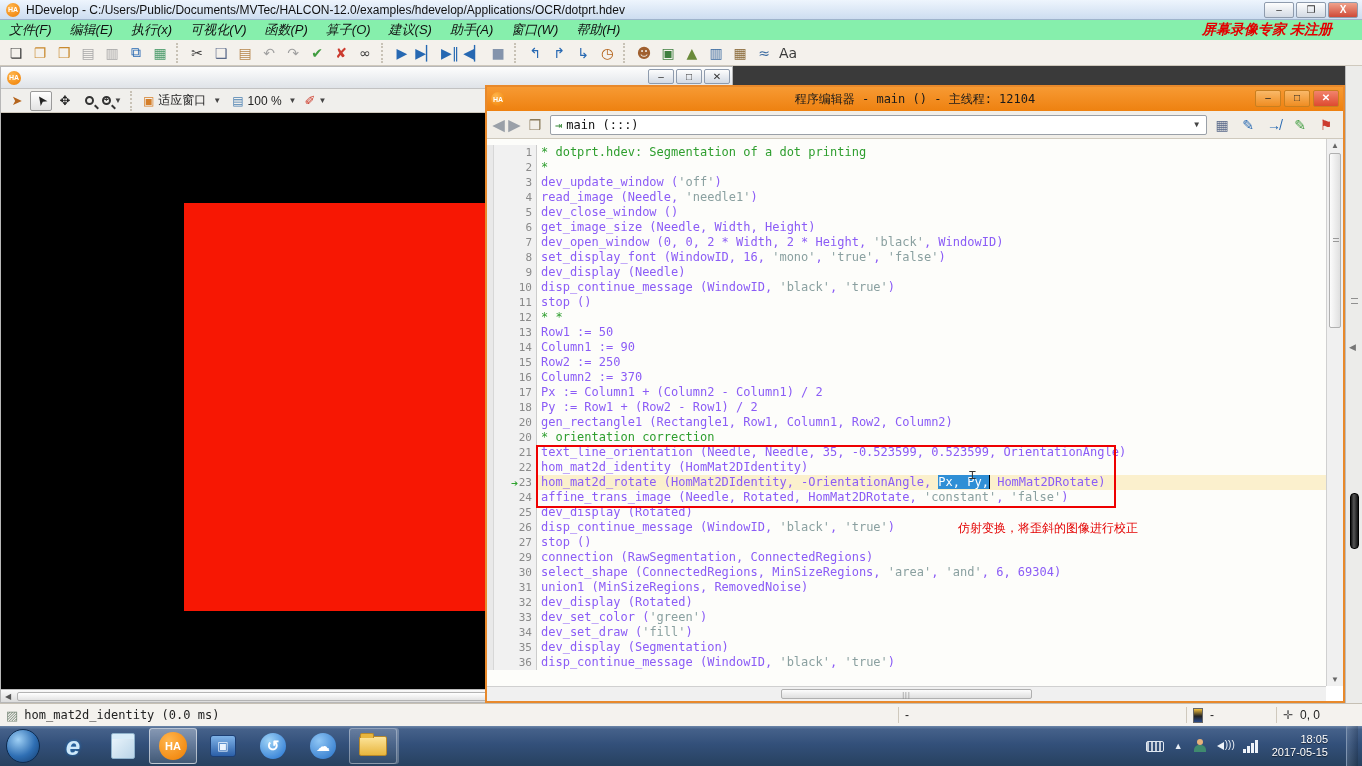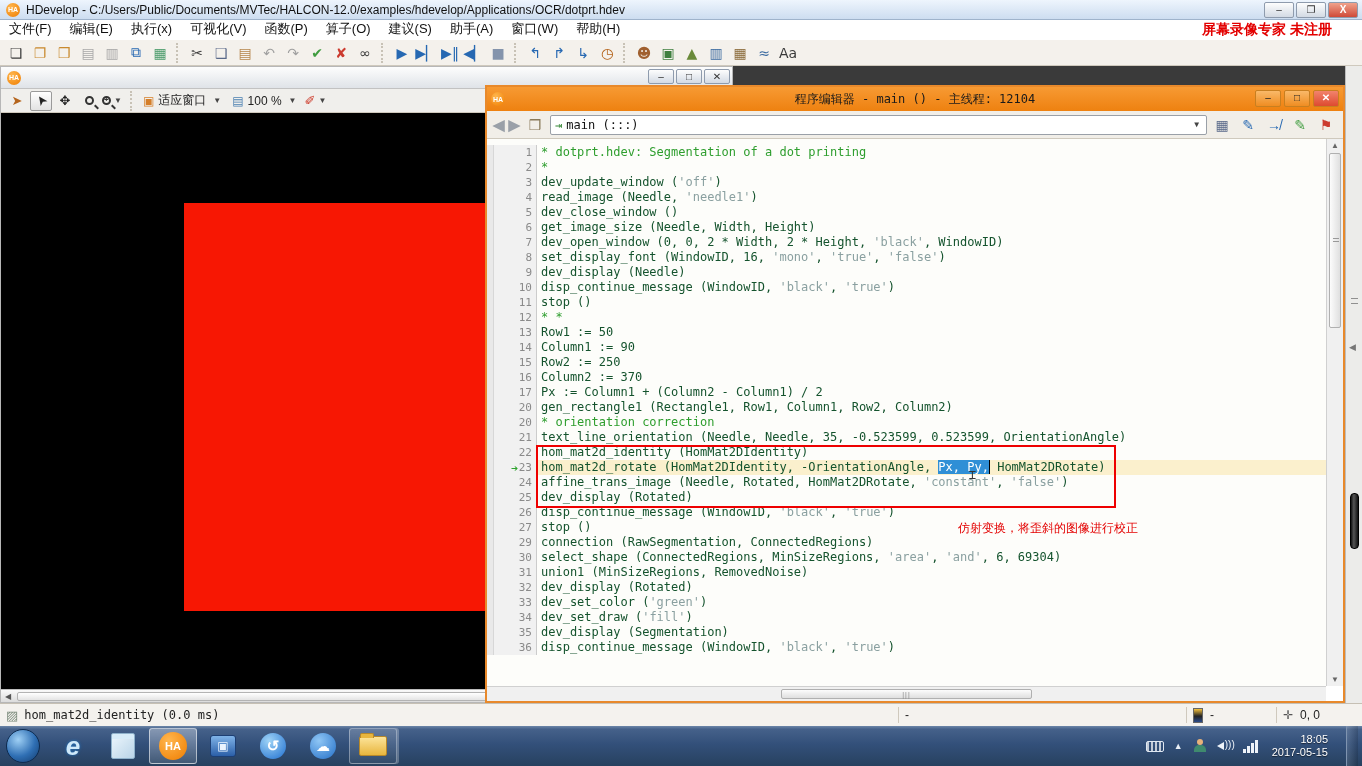--- a/index.html
+++ b/index.html
@@ -10,22 +10,22 @@
   #titlebar { position:absolute; left:0; top:0; width:1362px; height:20px;
     background:linear-gradient(#eef5fd,#cdddf0); border-bottom:1px solid #9fb3cb;
     display:flex; align-items:center; font-size:12px; color:#111; }
   .ha-orb { width:14px; height:14px; border-radius:50%; background:radial-gradient(circle at 35% 30%,#ffb64e,#ef7d00);
     color:#fff; font-size:7px; font-weight:bold; display:flex; align-items:center; justify-content:center; margin:0 6px; }
   #win-controls { position:absolute; right:4px; top:2px; display:flex; gap:2px; }
   .wbtn { width:30px; height:16px; border:1px solid #8e9bad; border-radius:2px;
     background:linear-gradient(#fdfdfd,#d3dae4); font-size:10px; line-height:13px; text-align:center; color:#333; }
   .wbtn.close { background:linear-gradient(#f0a28c,#cf4a38); color:#fff; font-weight:bold; }
 
-  #menubar { position:absolute; left:0; top:20px; width:1362px; height:20px; background:#ffffff;
-    display:flex; align-items:flex-end; font-size:13px; color:#111; }
+  #menubar { position:absolute; left:0; top:20px; width:1362px; height:20px; background:#86efac;
+    display:flex; align-items:center; font-size:13px; color:#111;font-style:italic; }
   .menu-item { padding:2px 9px; }
   #recorder-badge { position:absolute; right:30px; top:1px; color:#e30000; font-weight:bold; font-size:14px; }
 
   #main-toolbar { position:absolute; left:0; top:40px; width:1362px; height:26px; background:#f4f1ec;
     border-bottom:1px solid #cfc9bd; display:flex; align-items:center; padding-left:4px; }
   .tb-group { display:flex; align-items:center; }
   .tb-sep { width:5px; height:20px; margin:0 4px; border-left:2px dotted #c8c2b6; }
   .tbi { width:22px; height:20px; display:flex; align-items:center; justify-content:center;
     font-size:14px; margin:0 1px; font-family:"DejaVu Sans",sans-serif; }
 
@@ -72,21 +72,21 @@
   #ed-combo .drop { margin-left:auto; }
   .ed-tbi { width:22px; text-align:center; font-size:14px; }
 
   #code-area { position:absolute; left:0; top:52px; right:17px; bottom:15px; background:#fdfdfa; overflow:hidden; padding-top:6px; }
   .code-row { height:15px; display:flex; font-family:"DejaVu Sans Mono",monospace; font-size:12px; line-height:15px; white-space:pre; position:relative; }
   .bp { width:7px; background:#e9e9e9; border-right:1px solid #d7d7d7; flex:none; }
   .gnum { width:43px; background:#f1f1f1; border-right:1px solid #cscsc; border-right:1px solid #cccccc;
     color:#8a8a8a; font-size:11px; text-align:right; padding-right:4px; flex:none; }
   .ctext { flex:1; padding-left:4px; color:#1c1c9e; }
   .code-row.current .ctext { background:#fbf0cd; }
-  .tk-c { color:#2e9e2e; } .tk-k { color:#14532d; } .tk-s { color:#8aa0a0; }
+  .tk-c { color:#2e9e2e; } .tk-k { color:#8b5cf6; } .tk-s { color:#8aa0a0; }
   .tk-sel { background:#2f8fd6; color:#fff; }
   .tk-sel::after { content:""; border-left:1px solid #000; }
   .pc-arrow { position:absolute; left:24px; top:1px; color:#2fa32f; font-size:12px; font-weight:bold; z-index:2; }
 
   #red-note-box { position:absolute; left:49px; top:306px; width:580px; height:63px;
     border:2px solid #ee0000; pointer-events:none; z-index:3; }
   #red-note-text { position:absolute; left:471px; top:381px; color:#e30000; font-size:12px; z-index:3; }
   #ibeam { position:absolute; left:482px; top:330px; color:#333; font-size:11px; z-index:4; font-family:"DejaVu Sans Mono",monospace; }
 
   #ed-vscroll { position:absolute; right:0; top:52px; bottom:15px; width:17px; background:#f0f0f0; border-left:1px solid #d0d0d0; }
@@ -319,20 +319,21 @@
           <div class="code-row"><span class="bp"></span><span class="gnum">8</span><span class="ctext"><span class="tk-k">set_display_font (WindowID, 16, </span><span class="tk-s">'mono'</span><span class="tk-k">, </span><span class="tk-s">'true'</span><span class="tk-k">, </span><span class="tk-s">'false'</span><span class="tk-k">)</span></span></div>
           <div class="code-row"><span class="bp"></span><span class="gnum">9</span><span class="ctext"><span class="tk-k">dev_display (Needle)</span></span></div>
           <div class="code-row"><span class="bp"></span><span class="gnum">10</span><span class="ctext"><span class="tk-k">disp_continue_message (WindowID, </span><span class="tk-s">'black'</span><span class="tk-k">, </span><span class="tk-s">'true'</span><span class="tk-k">)</span></span></div>
           <div class="code-row"><span class="bp"></span><span class="gnum">11</span><span class="ctext"><span class="tk-k">stop ()</span></span></div>
           <div class="code-row"><span class="bp"></span><span class="gnum">12</span><span class="ctext"><span class="tk-c">* *</span></span></div>
           <div class="code-row"><span class="bp"></span><span class="gnum">13</span><span class="ctext"><span class="tk-k">Row1 := 50</span></span></div>
           <div class="code-row"><span class="bp"></span><span class="gnum">14</span><span class="ctext"><span class="tk-k">Column1 := 90</span></span></div>
           <div class="code-row"><span class="bp"></span><span class="gnum">15</span><span class="ctext"><span class="tk-k">Row2 := 250</span></span></div>
           <div class="code-row"><span class="bp"></span><span class="gnum">16</span><span class="ctext"><span class="tk-k">Column2 := 370</span></span></div>
           <div class="code-row"><span class="bp"></span><span class="gnum">17</span><span class="ctext"><span class="tk-k">Px := Column1 + (Column2 - Column1) / 2</span></span></div>
+          <div class="code-row"><span class="bp"></span><span class="gnum">18</span><span class="ctext"><span class="tk-k">Py := Row1 + (Row2 - Row1) / 2</span></span></div>
           <div class="code-row"><span class="bp"></span><span class="gnum">20</span><span class="ctext"><span class="tk-k">gen_rectangle1 (Rectangle1, Row1, Column1, Row2, Column2)</span></span></div>
           <div class="code-row"><span class="bp"></span><span class="gnum">20</span><span class="ctext"><span class="tk-c">* orientation correction</span></span></div>
           <div class="code-row"><span class="bp"></span><span class="gnum">21</span><span class="ctext"><span class="tk-k">text_line_orientation (Needle, Needle, 35, -0.523599, 0.523599, OrientationAngle)</span></span></div>
           <div class="code-row"><span class="bp"></span><span class="gnum">22</span><span class="ctext"><span class="tk-k">hom_mat2d_identity (HomMat2DIdentity)</span></span></div>
           <div class="code-row current"><span class="bp"></span><span class="gnum">23</span><span class="ctext"><span class="tk-k">hom_mat2d_rotate (HomMat2DIdentity, -OrientationAngle, </span><span class="tk-sel">Px, Py,</span><span class="tk-k"> HomMat2DRotate)</span></span><span class="pc-arrow">➔</span></div>
           <div class="code-row"><span class="bp"></span><span class="gnum">24</span><span class="ctext"><span class="tk-k">affine_trans_image (Needle, Rotated, HomMat2DRotate, </span><span class="tk-s">'constant'</span><span class="tk-k">, </span><span class="tk-s">'false'</span><span class="tk-k">)</span></span></div>
           <div class="code-row"><span class="bp"></span><span class="gnum">25</span><span class="ctext"><span class="tk-k">dev_display (Rotated)</span></span></div>
           <div class="code-row"><span class="bp"></span><span class="gnum">26</span><span class="ctext"><span class="tk-k">disp_continue_message (WindowID, </span><span class="tk-s">'black'</span><span class="tk-k">, </span><span class="tk-s">'true'</span><span class="tk-k">)</span></span></div>
           <div class="code-row"><span class="bp"></span><span class="gnum">27</span><span class="ctext"><span class="tk-k">stop ()</span></span></div>
           <div class="code-row"><span class="bp"></span><span class="gnum">29</span><span class="ctext"><span class="tk-k">connection (RawSegmentation, ConnectedRegions)</span></span></div>

